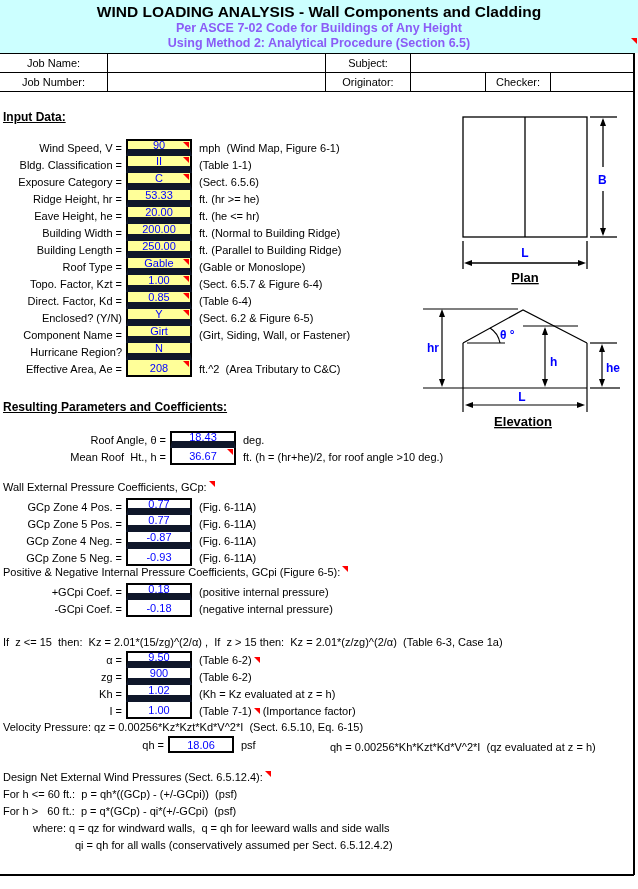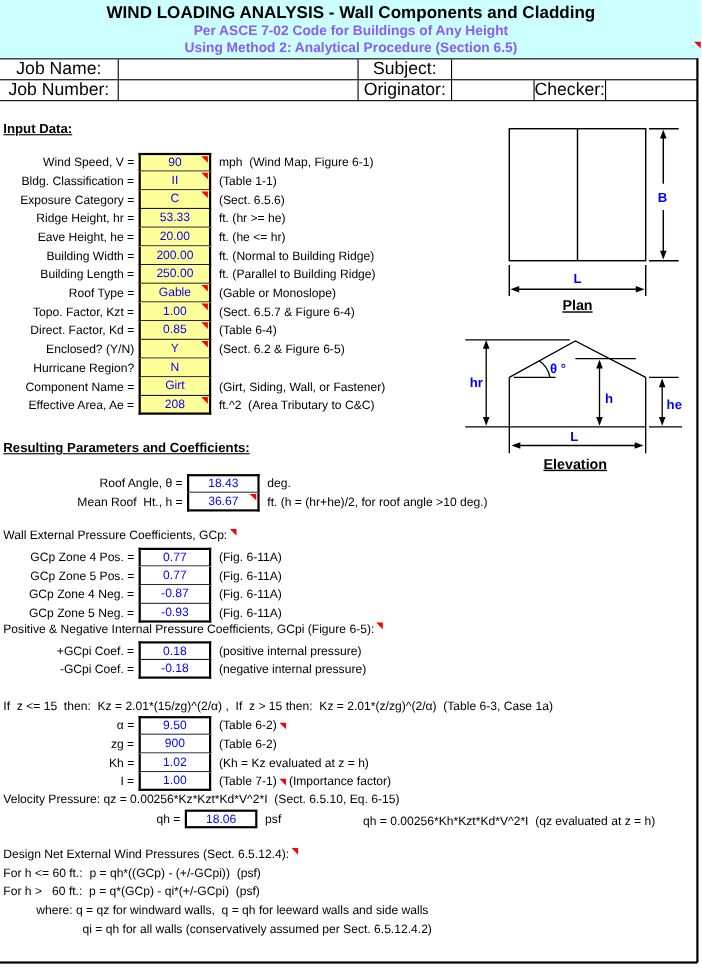--- a/index.html
+++ b/index.html
@@ -17,32 +17,32 @@
   .cm { position:absolute; top:1px; right:1px; width:0; height:0;
         border-top:6px solid #FF0000; border-left:6px solid transparent; }
   .cmi { display:inline-block; width:0; height:0; vertical-align:top;
          border-top:6px solid #FF0000; border-left:6px solid transparent; margin-left:2px; }
   
   .jobtbl { position:absolute; left:0; top:53px; width:634px; border-top:1.5px solid #000; }
   .jrow { display:grid; height:19px; border-bottom:1.5px solid #000; }
   .jrow1 { grid-template-columns:108px 218px 85px 1fr; }
   .jrow2 { grid-template-columns:108px 218px 85px 75px 65px 1fr; }
   .jcell { border-right:1.5px solid #000; display:flex; align-items:center; justify-content:center;
-           font-size:16px; white-space:pre;text-align:right; }
+           font-size:11px; white-space:pre;text-align:right; }
   .jcell:last-child { border-right:none; }
   
   .sechead { position:absolute; font-size:12px; font-weight:bold; text-decoration:underline; white-space:pre; }
   .txtline { position:absolute; white-space:pre; }
   
   .rows { position:absolute; left:0; }
   .r { display:flex; align-items:stretch; height:17px; }
   .lab { width:126px; text-align:right; padding-right:4px; white-space:pre; display:flex;
          align-items:center; justify-content:flex-end; }
   .cell { position:relative; width:66px; color:#0000FF; text-align:center;
-          border-left:2px solid #000; border-right:2px solid #000; border-bottom:1px solid #0f172a;
+          border-left:2px solid #000; border-right:2px solid #000; border-bottom:7px solid #0f172a;
           display:flex; align-items:center; justify-content:center; background:#fff; }
   .cell.yl { background:#FFFF99; }
   .cell.first { border-top:2px solid #000; }
   .cell.last  { border-bottom:2px solid #000; }
   .cell.single{ border:2px solid #000; }
   .unit { padding-left:7px; white-space:pre; display:flex; align-items:center; }
   
   .vline { position:absolute; left:633px; top:53px; width:1.5px; height:822px; background:#000; }
   .hline { position:absolute; left:0; top:874px; width:634px; height:1.5px; background:#000; }
   svg text { font-family:"Liberation Sans","DejaVu Sans",sans-serif; }
@@ -157,32 +157,32 @@
       </div>
     <div class="r">
         <div class="lab">Enclosed? (Y/N)</div>
       <div class="cell yl">
           <span>Y</span>
           <i class="cm"></i>
         </div>
       <div class="unit">(Sect. 6.2 &amp; Figure 6-5)</div>
       </div>
     <div class="r">
+        <div class="lab">Component Name =</div>
+      <div class="cell yl">
+          <span>Girt</span>
+        </div>
+      <div class="unit">(Girt, Siding, Wall, or Fastener)</div>
+      </div>
+    <div class="r">
         <div class="lab">Hurricane Region?</div>
       <div class="cell yl">
           <span>N</span>
         </div>
       <div class="unit"></div>
-      </div>
-    <div class="r">
-        <div class="lab">Component Name =</div>
-      <div class="cell yl">
-          <span>Girt</span>
-        </div>
-      <div class="unit">(Girt, Siding, Wall, or Fastener)</div>
       </div>
     <div class="r">
         <div class="lab">Effective Area, Ae =</div>
       <div class="cell yl last">
           <span>208</span>
           <i class="cm"></i>
         </div>
       <div class="unit">ft.^2  (Area Tributary to C&amp;C)</div>
       </div>
   </div>

